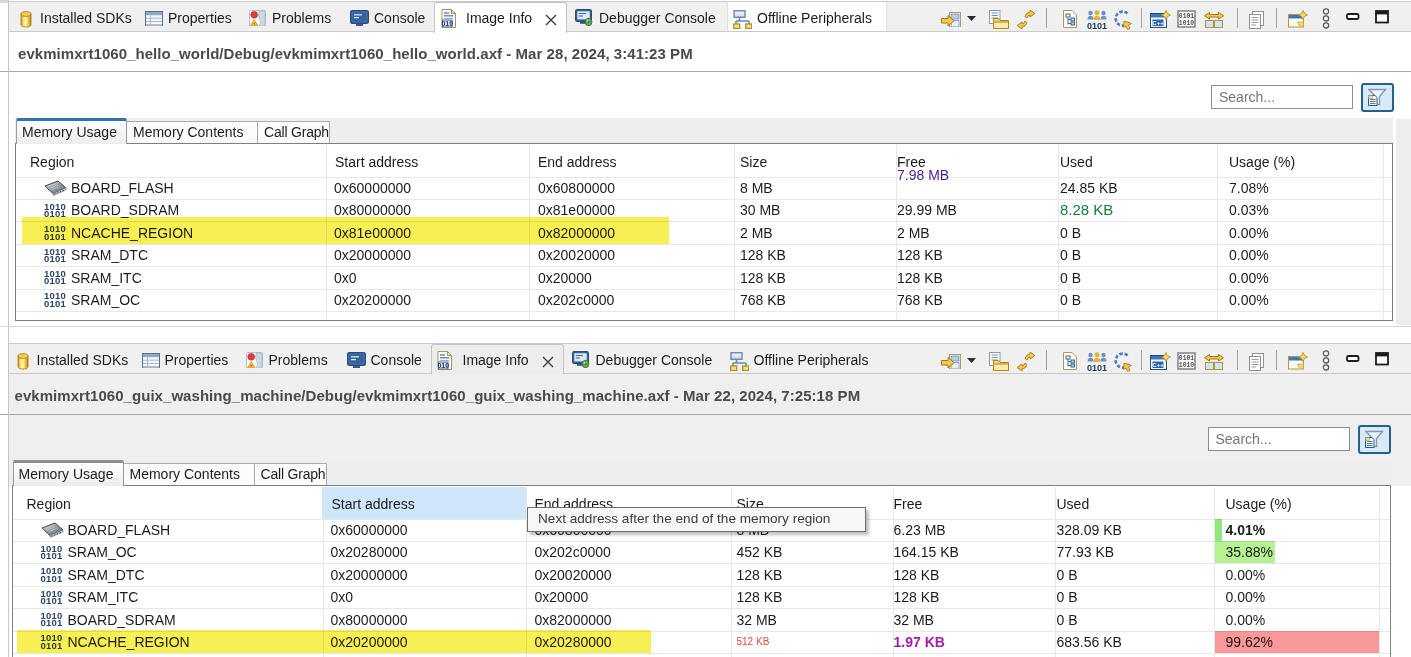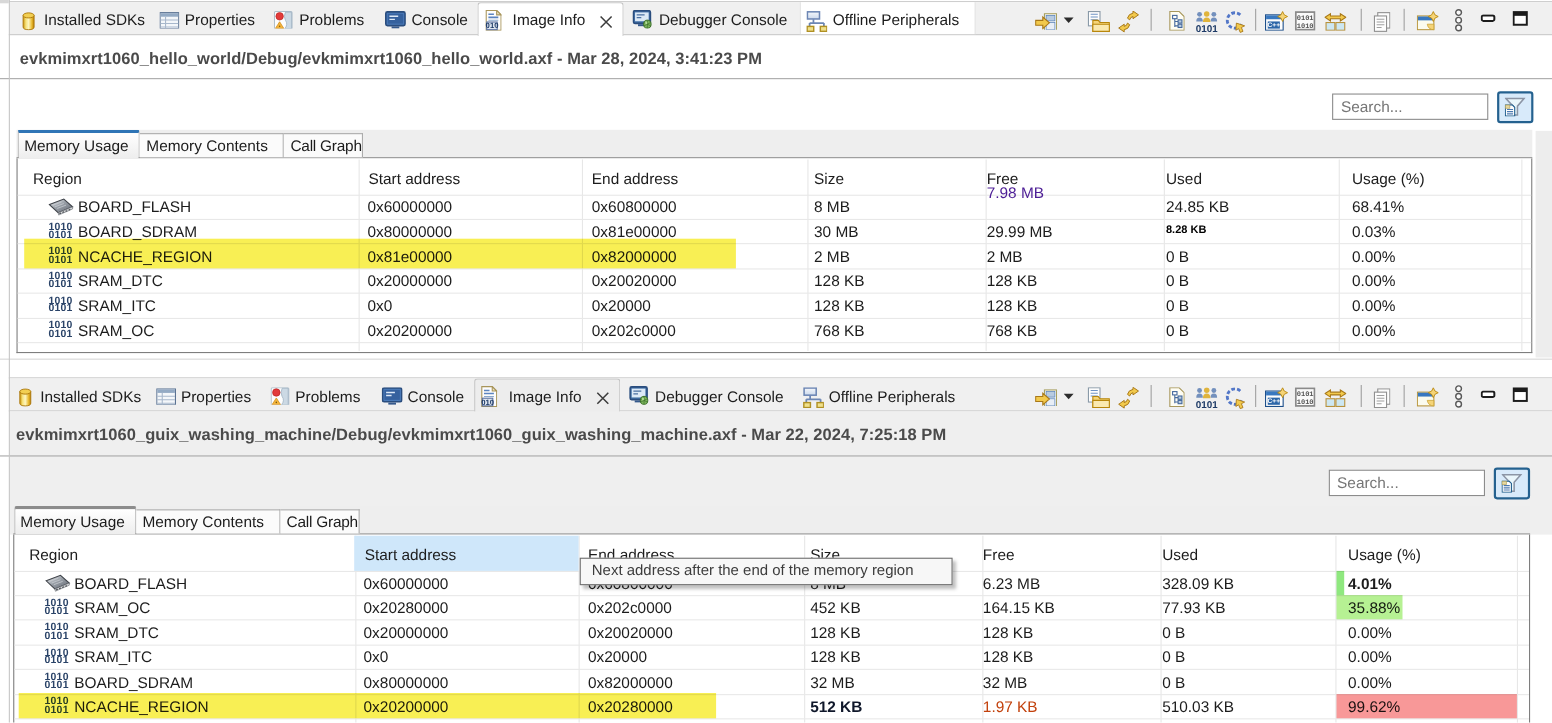--- a/index.html
+++ b/index.html
@@ -226,28 +226,28 @@
 <path d="M10,14.5 L23,9 L23,11 L10.3,16.5 Z" fill="#d8dadc" stroke="#70747a" stroke-width="0.6"></path>
 <path d="M11,15.3 l1.5,-0.6 M13.8,14.2 l1.5,-0.6 M16.6,13.1 l1.5,-0.6 M19.4,12 l1.5,-0.6" stroke="#3e4248" stroke-width="1"></path>
 <path d="M5,7.5 L13,4.5 M7,9 L15,6 M9,10.5 L17,7.5" stroke="#c8ccd2" stroke-width="0.7"></path>
   </svg>
 <div style="position:absolute;left:71px;top:179.0px;height:18px;line-height:18px;white-space:nowrap;font-size:14px;color:#1c1c1c;font-weight:400;">BOARD_FLASH</div>
 <div style="position:absolute;left:334px;top:179.0px;height:18px;line-height:18px;white-space:nowrap;font-size:14px;color:#1c1c1c;font-weight:400;">0x60000000</div>
 <div style="position:absolute;left:538px;top:179.0px;height:18px;line-height:18px;white-space:nowrap;font-size:14px;color:#1c1c1c;font-weight:400;">0x60800000</div>
 <div style="position:absolute;left:740px;top:179.0px;height:18px;line-height:18px;white-space:nowrap;font-size:14px;color:#1c1c1c;font-weight:400;">8 MB</div>
 <div style="position:absolute;left:897px;top:166px;height:18px;line-height:18px;white-space:nowrap;font-size:14px;color:#4c1d95;font-weight:400;">7.98 MB</div>
 <div style="position:absolute;left:1060px;top:179.0px;height:18px;line-height:18px;white-space:nowrap;font-size:14px;color:#1c1c1c;font-weight:400;">24.85 KB</div>
-<div style="position:absolute;left:1229px;top:179.0px;height:18px;line-height:18px;white-space:nowrap;font-size:14px;color:#1c1c1c;font-weight:400;">68.41%</div>
+<div style="position:absolute;left:1229px;top:179.0px;height:18px;line-height:18px;white-space:nowrap;font-size:14px;color:#1c1c1c;font-weight:400;">7.08%</div>
 <div style="position:absolute;left:44px;top:202.8px;width:24px;font-size:9.5px;line-height:7.4px;font-weight:bold;color:#2a4368;letter-spacing:0.2px">1010<br>0101</div>
 <div style="position:absolute;left:71px;top:201.4px;height:18px;line-height:18px;white-space:nowrap;font-size:14px;color:#1c1c1c;font-weight:400;">BOARD_SDRAM</div>
 <div style="position:absolute;left:334px;top:201.4px;height:18px;line-height:18px;white-space:nowrap;font-size:14px;color:#1c1c1c;font-weight:400;">0x80000000</div>
 <div style="position:absolute;left:538px;top:201.4px;height:18px;line-height:18px;white-space:nowrap;font-size:14px;color:#1c1c1c;font-weight:400;">0x81e00000</div>
 <div style="position:absolute;left:740px;top:201.4px;height:18px;line-height:18px;white-space:nowrap;font-size:14px;color:#1c1c1c;font-weight:400;">30 MB</div>
 <div style="position:absolute;left:897px;top:201.4px;height:18px;line-height:18px;white-space:nowrap;font-size:14px;color:#1c1c1c;font-weight:400;">29.99 MB</div>
-<div style="position:absolute;left:1060px;top:201.4px;height:18px;line-height:18px;white-space:nowrap;font-size:10px;color:#000000;font-weight:700;">8.28 KB</div>
+<div style="position:absolute;left:1060px;top:201.4px;height:18px;line-height:18px;white-space:nowrap;font-size:15px;color:#15803d;font-weight:400;">8.28 KB</div>
 <div style="position:absolute;left:1229px;top:201.4px;height:18px;line-height:18px;white-space:nowrap;font-size:14px;color:#1c1c1c;font-weight:400;">0.03%</div>
 <div style="position:absolute;left:44px;top:225.2px;width:24px;font-size:9.5px;line-height:7.4px;font-weight:bold;color:#2a4368;letter-spacing:0.2px">1010<br>0101</div>
 <div style="position:absolute;left:71px;top:223.8px;height:18px;line-height:18px;white-space:nowrap;font-size:14px;color:#1c1c1c;font-weight:400;">NCACHE_REGION</div>
 <div style="position:absolute;left:334px;top:223.8px;height:18px;line-height:18px;white-space:nowrap;font-size:14px;color:#1c1c1c;font-weight:400;">0x81e00000</div>
 <div style="position:absolute;left:538px;top:223.8px;height:18px;line-height:18px;white-space:nowrap;font-size:14px;color:#1c1c1c;font-weight:400;">0x82000000</div>
 <div style="position:absolute;left:740px;top:223.8px;height:18px;line-height:18px;white-space:nowrap;font-size:14px;color:#1c1c1c;font-weight:400;">2 MB</div>
 <div style="position:absolute;left:897px;top:223.8px;height:18px;line-height:18px;white-space:nowrap;font-size:14px;color:#1c1c1c;font-weight:400;">2 MB</div>
 <div style="position:absolute;left:1060px;top:223.8px;height:18px;line-height:18px;white-space:nowrap;font-size:14px;color:#1c1c1c;font-weight:400;">0 B</div>
 <div style="position:absolute;left:1229px;top:223.8px;height:18px;line-height:18px;white-space:nowrap;font-size:14px;color:#1c1c1c;font-weight:400;">0.00%</div>
 <div style="position:absolute;left:44px;top:247.6px;width:24px;font-size:9.5px;line-height:7.4px;font-weight:bold;color:#2a4368;letter-spacing:0.2px">1010<br>0101</div>
@@ -539,23 +539,23 @@
 <div style="position:absolute;left:330.5px;top:610.6px;height:18px;line-height:18px;white-space:nowrap;font-size:14px;color:#1c1c1c;font-weight:400;">0x80000000</div>
 <div style="position:absolute;left:534.5px;top:610.6px;height:18px;line-height:18px;white-space:nowrap;font-size:14px;color:#1c1c1c;font-weight:400;">0x82000000</div>
 <div style="position:absolute;left:736.5px;top:610.6px;height:18px;line-height:18px;white-space:nowrap;font-size:14px;color:#1c1c1c;font-weight:400;">32 MB</div>
 <div style="position:absolute;left:893.5px;top:610.6px;height:18px;line-height:18px;white-space:nowrap;font-size:14px;color:#1c1c1c;font-weight:400;">32 MB</div>
 <div style="position:absolute;left:1056.5px;top:610.6px;height:18px;line-height:18px;white-space:nowrap;font-size:14px;color:#1c1c1c;font-weight:400;">0 B</div>
 <div style="position:absolute;left:1225.5px;top:610.6px;height:18px;line-height:18px;white-space:nowrap;font-size:14px;color:#1c1c1c;font-weight:400;">0.00%</div>
 <div style="position:absolute;left:40.5px;top:634.4px;width:24px;font-size:9.5px;line-height:7.4px;font-weight:bold;color:#2a4368;letter-spacing:0.2px">1010<br>0101</div>
 <div style="position:absolute;left:67.5px;top:633.0px;height:18px;line-height:18px;white-space:nowrap;font-size:14px;color:#1c1c1c;font-weight:400;">NCACHE_REGION</div>
 <div style="position:absolute;left:330.5px;top:633.0px;height:18px;line-height:18px;white-space:nowrap;font-size:14px;color:#1c1c1c;font-weight:400;">0x20200000</div>
 <div style="position:absolute;left:534.5px;top:633.0px;height:18px;line-height:18px;white-space:nowrap;font-size:14px;color:#1c1c1c;font-weight:400;">0x20280000</div>
-<div style="position:absolute;left:736.5px;top:633.0px;height:18px;line-height:18px;white-space:nowrap;font-size:14px;color:#0f172a;font-weight:700;">512 KB</div>
-<div style="position:absolute;left:893.5px;top:633.0px;height:18px;line-height:18px;white-space:nowrap;font-size:14px;color:#c2410c;font-weight:400;">1.97 KB</div>
-<div style="position:absolute;left:1056.5px;top:633.0px;height:18px;line-height:18px;white-space:nowrap;font-size:14px;color:#1c1c1c;font-weight:400;">510.03 KB</div>
+<div style="position:absolute;left:736.5px;top:633.0px;height:18px;line-height:18px;white-space:nowrap;font-size:10px;color:#ef4444;font-weight:400;">512 KB</div>
+<div style="position:absolute;left:893.5px;top:633.0px;height:18px;line-height:18px;white-space:nowrap;font-size:14px;color:#a21caf;font-weight:700;">1.97 KB</div>
+<div style="position:absolute;left:1056.5px;top:633.0px;height:18px;line-height:18px;white-space:nowrap;font-size:14px;color:#1c1c1c;font-weight:400;">683.56 KB</div>
 <div style="position:absolute;left:1225.5px;top:633.0px;height:18px;line-height:18px;white-space:nowrap;font-size:14px;color:#1c1c1c;font-weight:400;">99.62%</div>
 <div style="position:absolute;left:1214.5px;top:519px;width:7px;height:21.9px;background:#8fe87f;mix-blend-mode:multiply"></div>
 <div style="position:absolute;left:1214.5px;top:541.4px;width:60px;height:21.9px;background:#b6f193;mix-blend-mode:multiply"></div>
 <div style="position:absolute;left:1214.5px;top:631.2px;width:164px;height:21.6px;background:#f89898;mix-blend-mode:multiply"></div>
 <div style="position:absolute;left:16.5px;top:629.5px;width:634px;height:23.5px;background:#f8ef54;mix-blend-mode:multiply"></div>
 <div style="position:absolute;left:527px;top:506.5px;width:339px;height:25px;background:#f7f7f7;border:1px solid #6e6e6e;box-shadow:3px 3px 3px rgba(0,0,0,0.25)"></div>
 <div style="position:absolute;left:538px;top:510px;height:18px;line-height:18px;white-space:nowrap;font-size:13.6px;color:#3c3c3c">Next address after the end of the memory region</div>
 <div style="position:absolute;left:8px;top:0px;width:1px;height:657px;background:#c6c6c6"></div>
 <div style="position:absolute;left:0px;top:0px;width:8px;height:2.5px;background:#d8d8d8"></div>
 </body></html>

